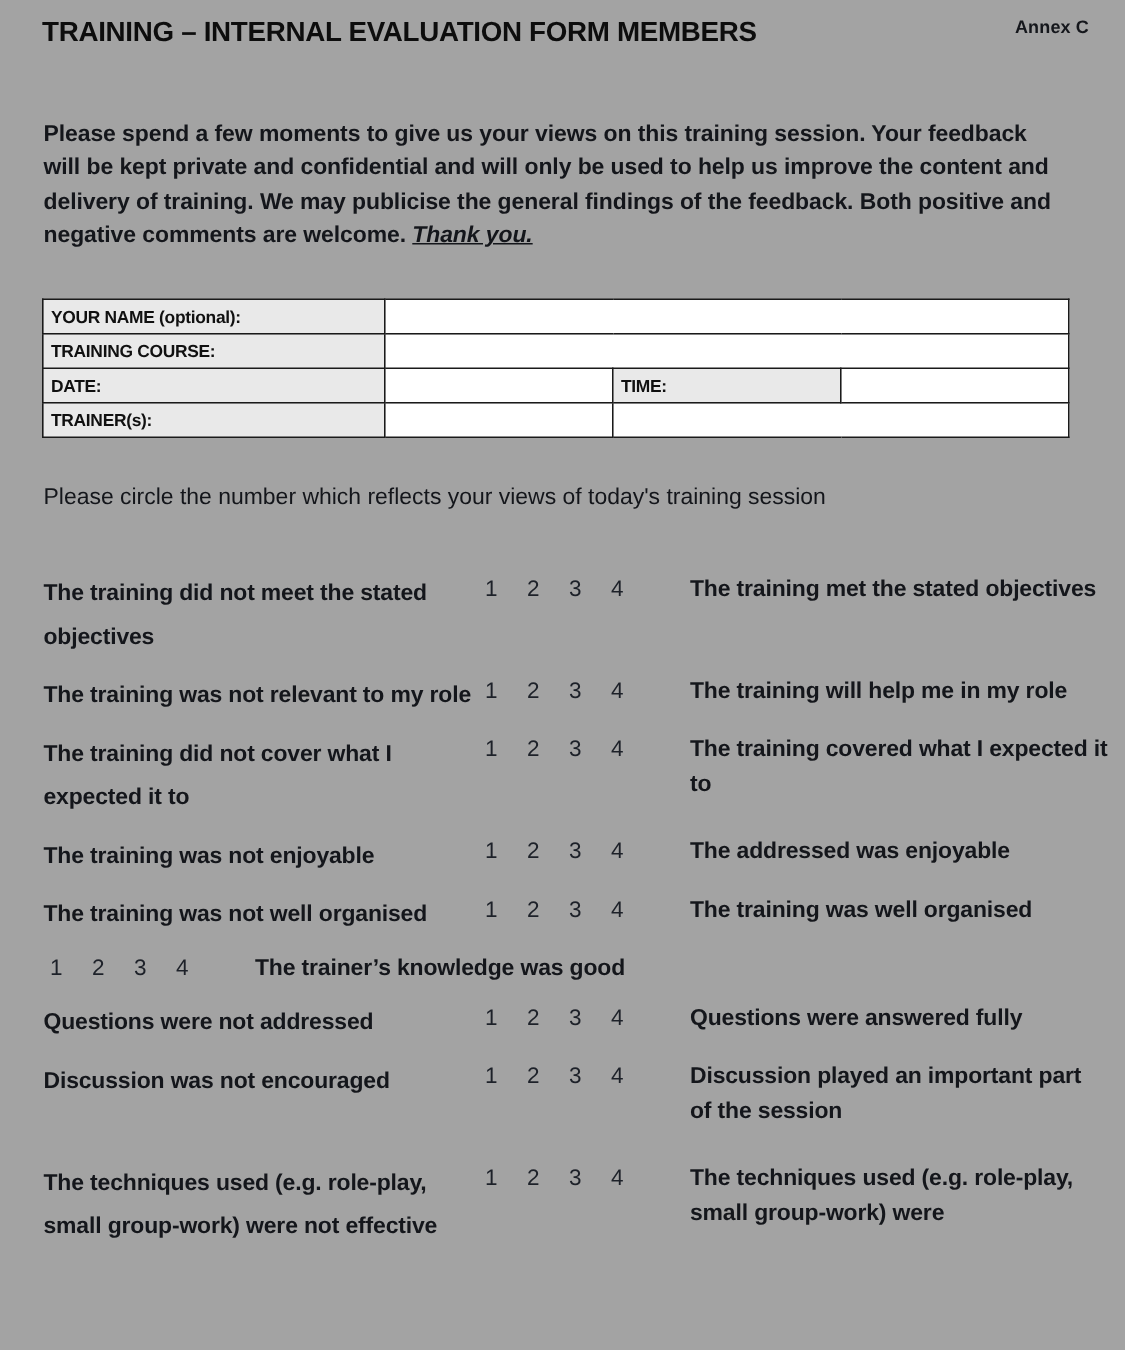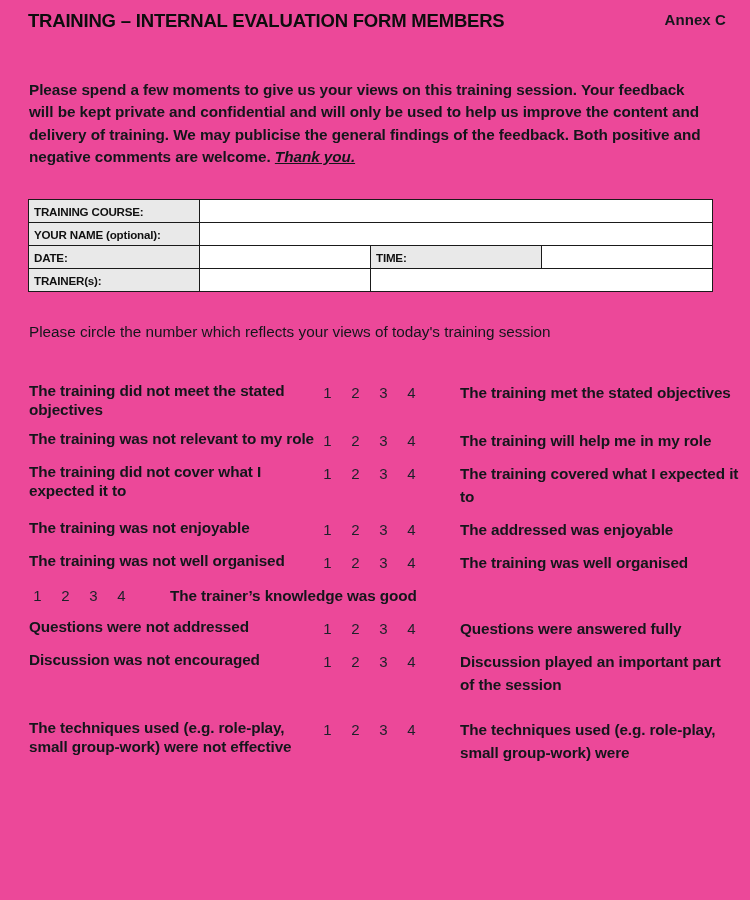--- a/index.html
+++ b/index.html
@@ -13,21 +13,21 @@
     overflow: hidden;
     font-family: "Liberation Sans", sans-serif;
     color: #111111;
     -webkit-font-smoothing: none;
   }
 
   .page {
     position: relative;
     width: 750px;
     height: 900px;
-    background: #ec4899;
+    background: #a3a3a3;
     overflow: hidden;
   }
 
   
   .header {
     position: absolute;
     left: 28px;
     top: 8px;
     right: 16px;
     height: 58px;
@@ -41,21 +41,21 @@
     font-weight: bold;
     line-height: 25px;
     letter-spacing: -0.2px;
     color: #0d0d0d;
     text-transform: uppercase;
   }
   .annex {
     position: absolute;
     right: 8px;
     top: 3px;
-    font-size: 15px;
+    font-size: 12px;
     font-weight: bold;
     color: #15171c;
     letter-spacing: 0.1px;
   }
 
   
   .intro {
     position: absolute;
     left: 29px;
     top: 79px;
@@ -126,21 +126,21 @@
     margin-bottom: 10px;
   }
   .scale-row.gap-extra {
     margin-bottom: 22px;
   }
   .neg {
     width: 290px;
     flex: 0 0 290px;
     font-size: 15.3px;
     font-weight: bold;
-    line-height: 19px;
+    line-height: 29px;
     color: #14161b;
     letter-spacing: -0.1px;
   }
   .nums {
     width: 137px;
     flex: 0 0 137px;
     display: flex;
     justify-content: flex-start;
     gap: 19px;
     padding-left: 4px;
@@ -171,25 +171,25 @@
     <div class="annex">Annex C</div>
   </div>
 
   <div class="intro">
     <span>Please spend a few moments to give us your views on this training session. Your feedback will be kept private and confidential and will only be used to help us improve the content and delivery of training. We may publicise the general findings of the feedback. Both positive and negative comments are welcome. </span><em>Thank you.</em>
   </div>
 
   <table class="details-table">
     <tbody>
       <tr>
-        <td class="label">TRAINING COURSE:</td>
+        <td class="label" style="width:222px"><span>YOUR NAME </span><span class="lower">(optional):</span></td>
         <td class="blank" colspan="3"></td>
       </tr>
       <tr>
-        <td class="label" style="width:222px"><span>YOUR NAME </span><span class="lower">(optional):</span></td>
+        <td class="label">TRAINING COURSE:</td>
         <td class="blank" colspan="3"></td>
       </tr>
       <tr>
         <td class="label">DATE:</td>
         <td class="blank" style="width:236px"></td>
         <td class="label" style="width:118px">TIME:</td>
         <td class="blank"></td>
       </tr>
       <tr>
         <td class="label"><span>TRAINER</span><span class="lower">(s):</span></td>

